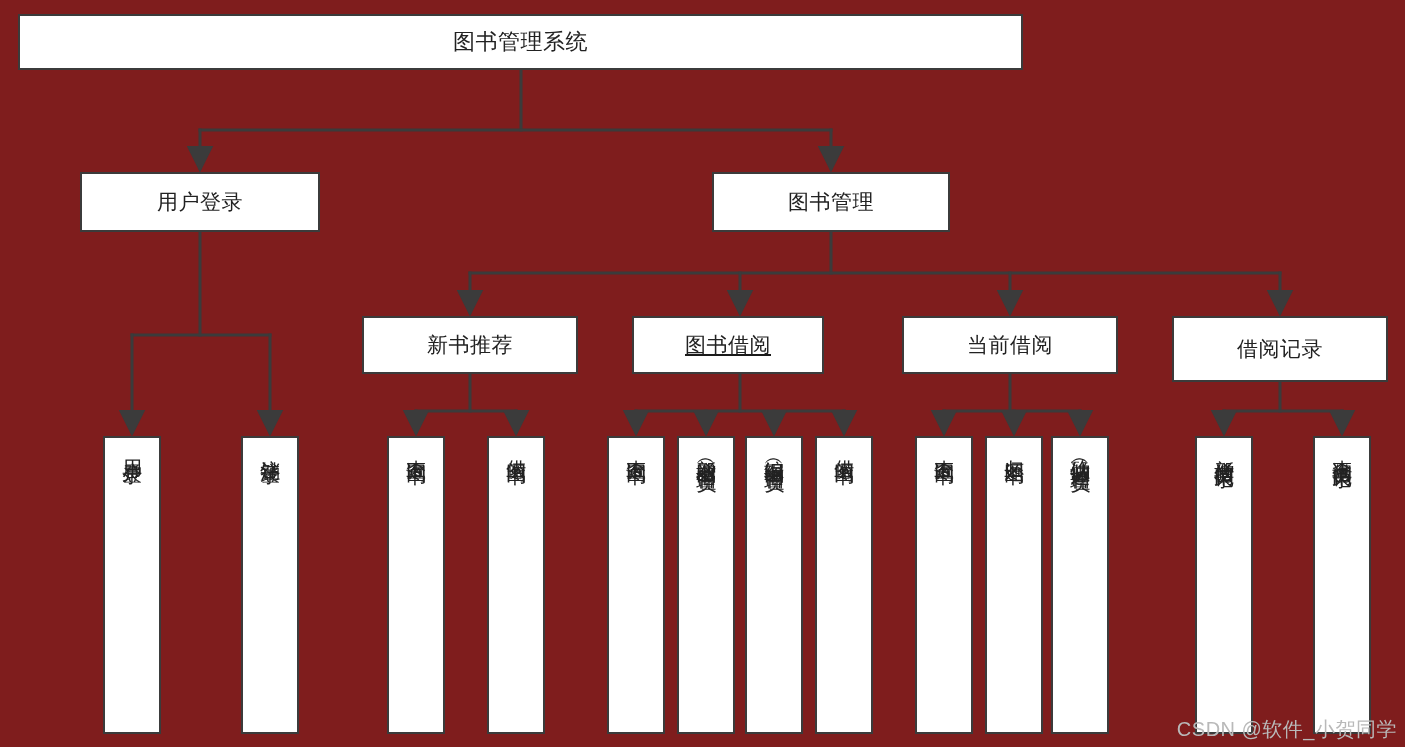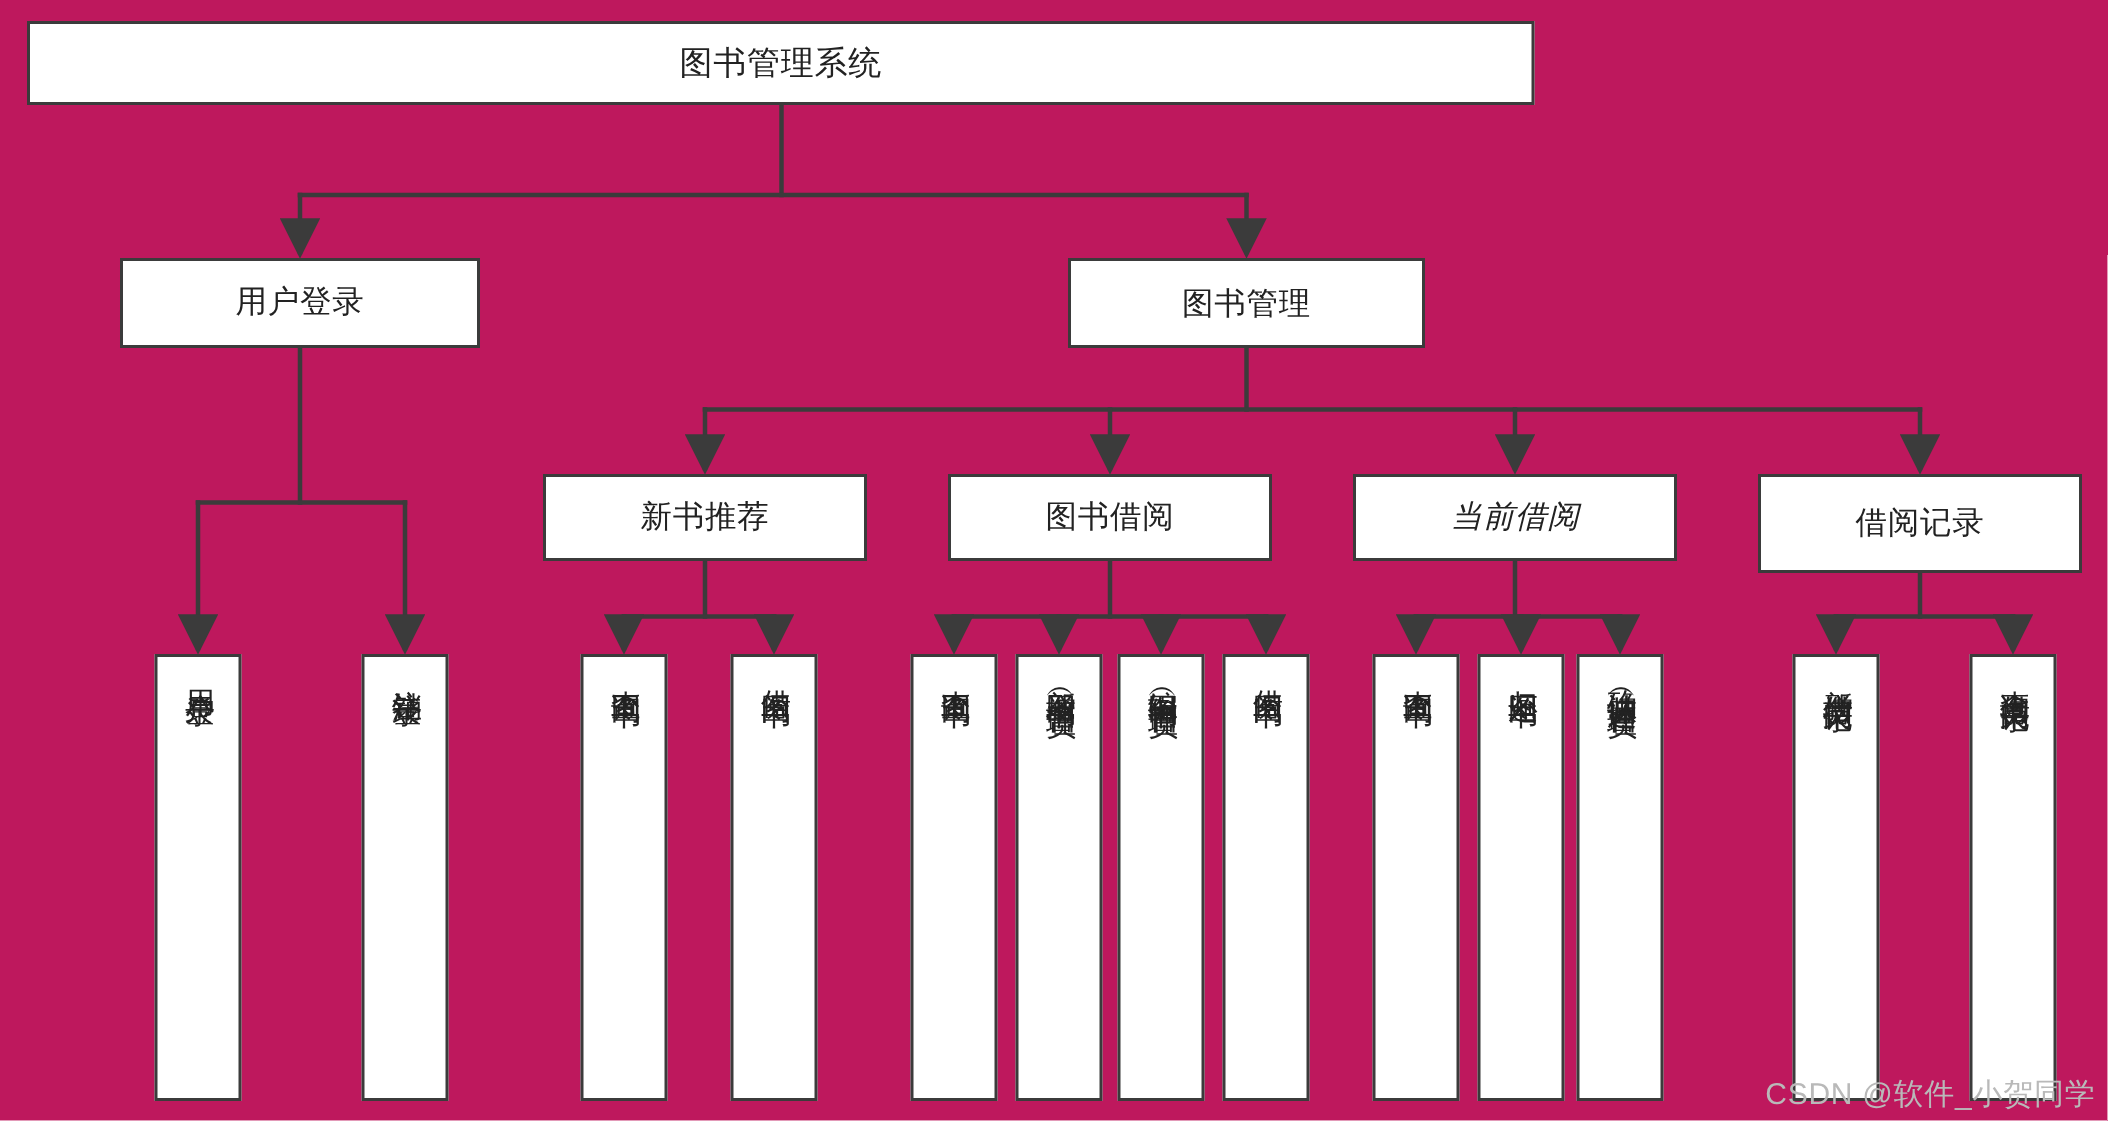--- a/index.html
+++ b/index.html
@@ -8,21 +8,21 @@
     padding: 0;
     background: #ffffff;
   }
   body {
     font-family: "Liberation Sans", "DejaVu Sans", sans-serif;
   }
   #diagram-root {
     position: relative;
     width: 1405px;
     height: 747px;
-    background: #be185d;
+    background: #7f1d1d;
     overflow: hidden;
   }
   #edge-layer {
     position: absolute;
     left: 0;
     top: 0;
     width: 1405px;
     height: 747px;
     pointer-events: none;
   }
@@ -133,24 +133,24 @@
         <span class="node-label">用户登录</span>
       </div>
       <div class="node horizontal" style="left: 712px; top: 172px; width: 238px; height: 60px; font-family: Liberation Serif, serif;">
         <span class="node-label">图书管理</span>
       </div>
     </div>
   <div id="level2-layer">
       <div class="node horizontal" style="left: 362px; top: 316px; width: 216px; height: 58px; text-align: center;">
         <span class="node-label">新书推荐</span>
       </div>
-      <div class="node horizontal" style="left: 632px; top: 316px; width: 216px; height: 58px;">
+      <div class="node horizontal" style="left: 632px; top: 316px; width: 192px; height: 58px; text-decoration: underline;">
         <span class="node-label">图书借阅</span>
       </div>
-      <div class="node horizontal" style="left: 902px; top: 316px; width: 216px; height: 58px; font-style: italic;">
+      <div class="node horizontal" style="left: 902px; top: 316px; width: 216px; height: 58px;">
         <span class="node-label">当前借阅</span>
       </div>
       <div class="node horizontal" style="left: 1172px; top: 316px; width: 216px; height: 66px;">
         <span class="node-label">借阅记录</span>
       </div>
     </div>
   <div id="leaf-layer">
       <div class="node vertical" style="left: 103px; top: 436px; width: 58px; height: 298px;">
         <span class="node-label">用户登录</span>
       </div>

